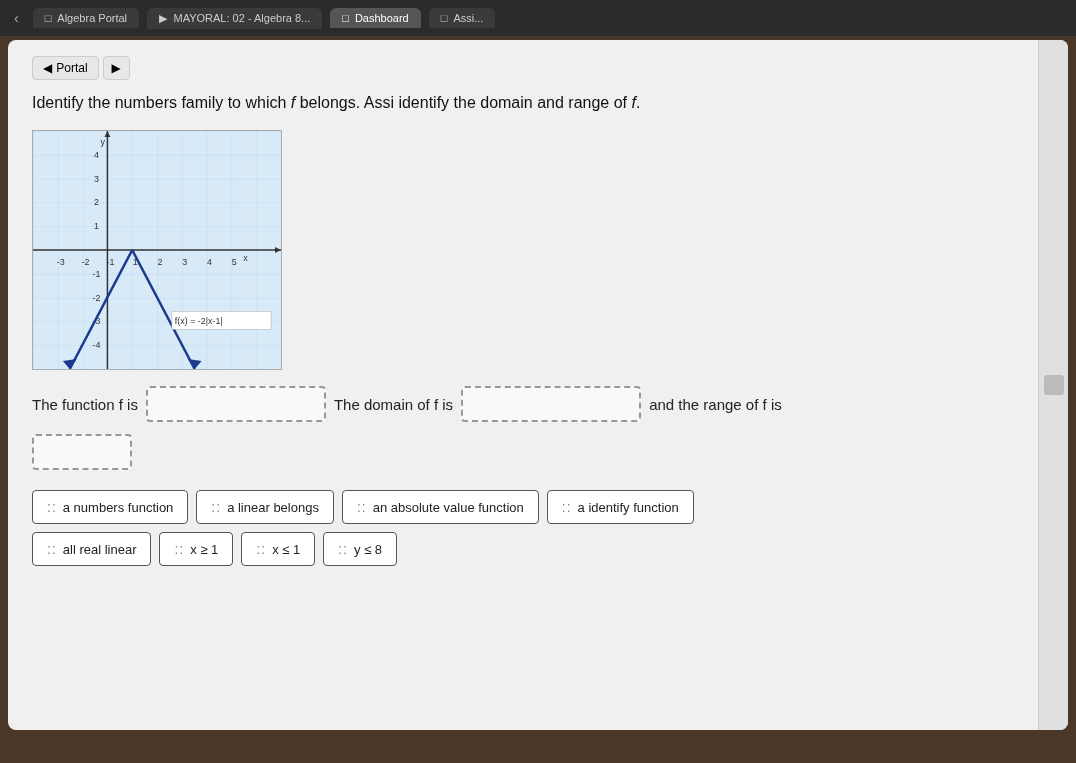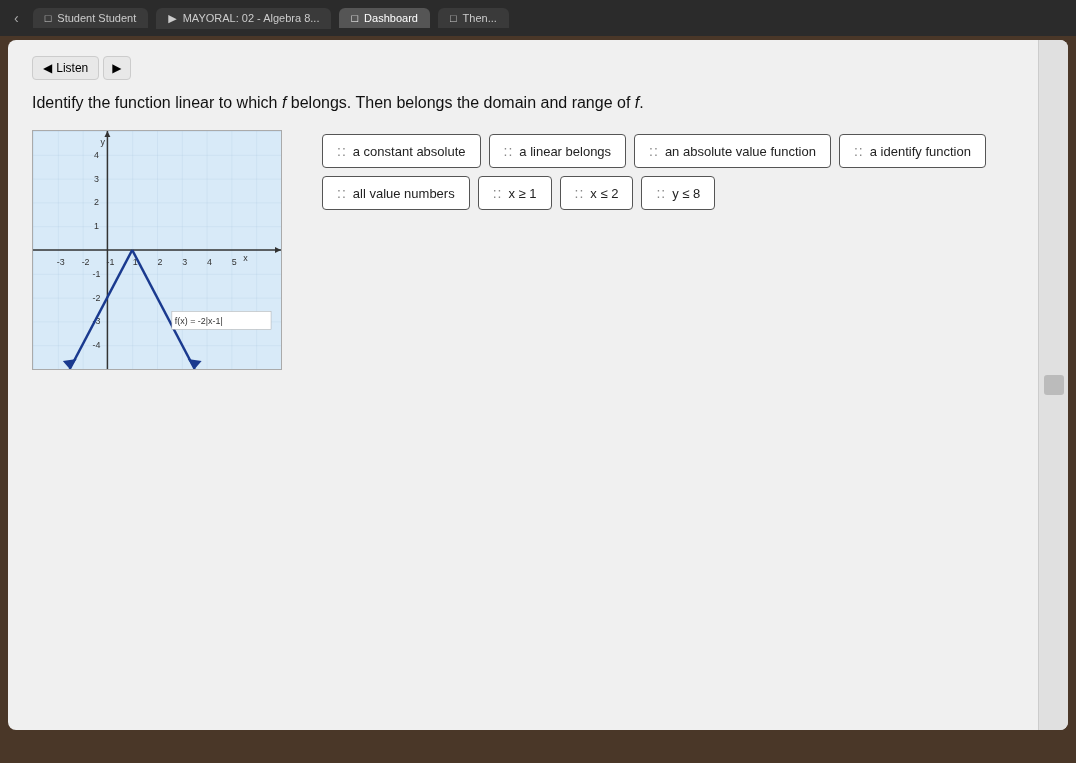--- a/index.html
+++ b/index.html
@@ -211,48 +211,48 @@
   </style>
 </head>
 <body>
 
 <div class="browser-bar">
   <div class="browser-nav">
     <button class="nav-btn">‹</button>
   </div>
   <div class="browser-tab">
     <span>□</span>
-    <span>Student Student</span>
+    <span>Algebra Portal</span>
   </div>
   <div class="browser-tab">
     <span>▶</span>
     <span>MAYORAL: 02 - Algebra 8...</span>
   </div>
   <div class="browser-tab active">
     <span>□</span>
     <span>Dashboard</span>
   </div>
   <div class="browser-tab">
     <span>□</span>
-    <span>Then...</span>
+    <span>Assi...</span>
   </div>
 </div>
 
 <div class="main-content">
 
   <div class="listen-bar">
     <button class="listen-btn">
       <span>◀</span>
-      <span>Listen</span>
+      <span>Portal</span>
     </button>
     <button class="play-btn">▶</button>
   </div>
 
   <div class="question-text">
-    <span>Identify the function linear to which </span><span class="italic-text">f</span><span> belongs. Then belongs the domain and range of </span><span class="italic-text">f</span><span>.</span>
+    <span>Identify the numbers family to which </span><span class="italic-text">f</span><span> belongs. Assi identify the domain and range of </span><span class="italic-text">f</span><span>.</span>
   </div>
 
   <div class="graph-container">
     <svg class="graph-svg" viewBox="0 0 250 240">
 
       <defs>
         <pattern id="grid" width="25" height="24" patternUnits="userSpaceOnUse">
           <path d="M 25 0 L 0 0 0 24" fill="none" stroke="#aac8e0" stroke-width="0.5"></path>
         </pattern>
       </defs>
@@ -292,52 +292,66 @@
 
       <line x1="100" y1="120" x2="163" y2="240" stroke="#1a3a8f" stroke-width="2.5"></line>
 
       <polygon points="163,240 156,230 170,232" fill="#1a3a8f"></polygon>
 
       <rect x="140" y="182" width="100" height="18" fill="white" stroke="#aaa" stroke-width="0.5"></rect>
       <text x="143" y="195" font-size="9" fill="#333">f(x) = -2|x-1|</text>
     </svg>
   </div>
 
+  <div class="answer-section">
+
+    <div class="sentence-row">
+      <span>The function f is</span>
+      <div class="blank-box"></div>
+      <span>The domain of f is</span>
+      <div class="blank-box"></div>
+      <span>and the range of f is</span>
+    </div>
+
+    <div class="sentence-row">
+      <div class="blank-box-sm"></div>
+    </div>
+  </div>
 
   <div class="chips-row">
     <div class="chip">
       <span class="chip-dots">::</span>
-      <span>a constant absolute</span>
+      <span>a numbers function</span>
     </div>
     <div class="chip">
       <span class="chip-dots">::</span>
       <span>a linear belongs</span>
     </div>
     <div class="chip">
       <span class="chip-dots">::</span>
       <span>an absolute value function</span>
     </div>
     <div class="chip">
       <span class="chip-dots">::</span>
       <span>a identify function</span>
     </div>
   </div>
 
   <div class="second-chips-row">
     <div class="chip">
       <span class="chip-dots">::</span>
-      <span>all value numbers</span>
+      <span>all real linear</span>
     </div>
     <div class="chip">
       <span class="chip-dots">::</span>
       <span>x ≥ 1</span>
     </div>
     <div class="chip">
       <span class="chip-dots">::</span>
-      <span>x ≤ 2</span>
+      <span>x ≤ 1</span>
     </div>
     <div class="chip">
       <span class="chip-dots">::</span>
       <span>y ≤ 8</span>
     </div>
   </div>
 
   <div class="right-panel">
     <div class="panel-btn"></div>
   </div>

